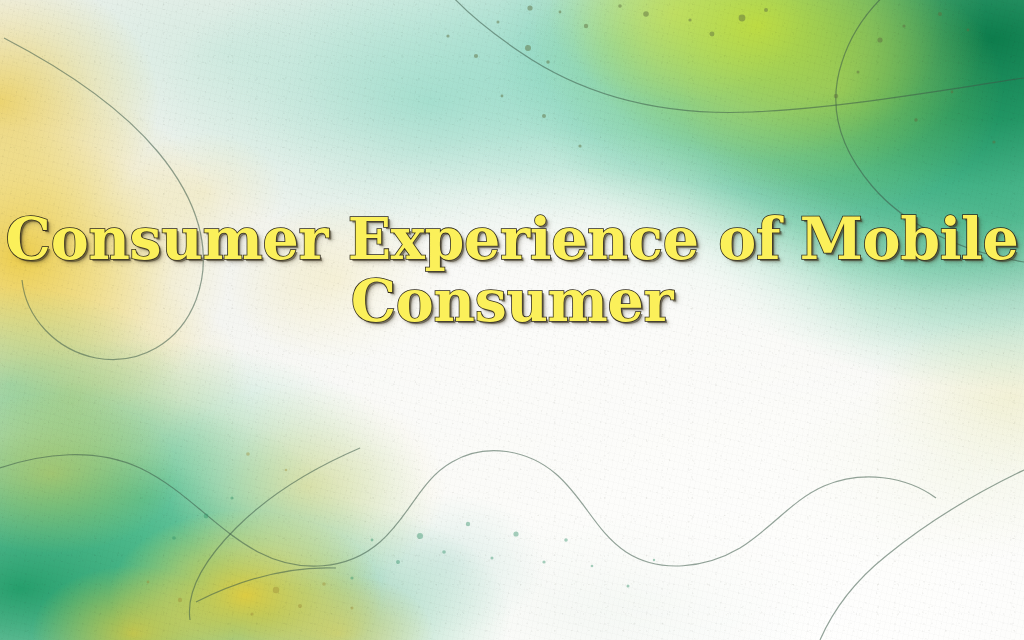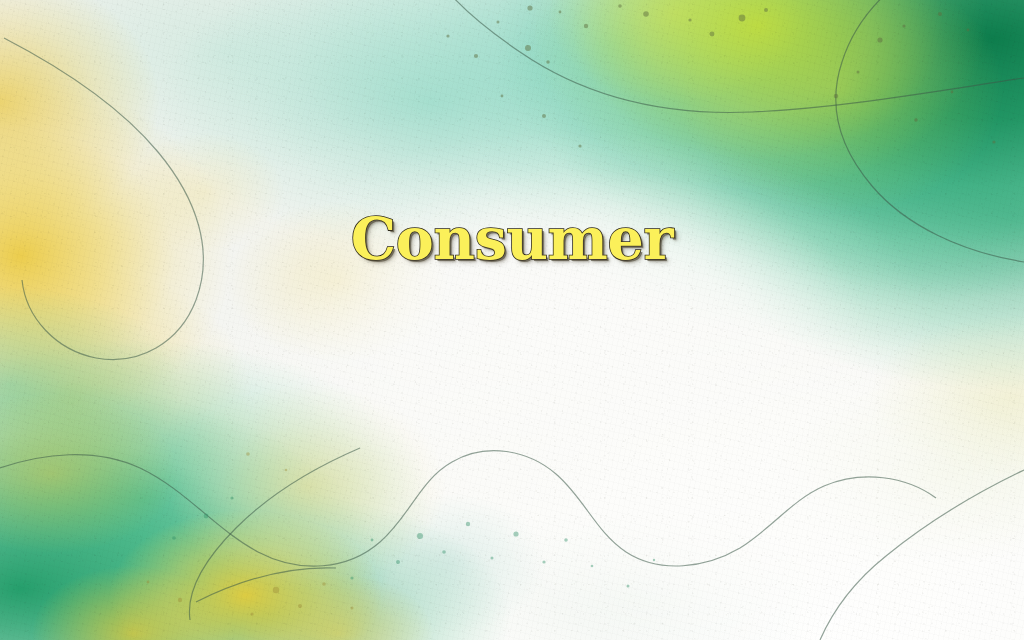--- a/index.html
+++ b/index.html
@@ -260,16 +260,17 @@
       <circle cx="352" cy="608" r="1.5"></circle>
       <circle cx="248" cy="454" r="1.8"></circle>
         <circle cx="286" cy="470" r="1.3"></circle>
     </g>
   </svg>
 
   <div class="grain"></div>
   <div class="fiber"></div>
 
   <div class="title-block">
+    <span class="title-line l1">Consumer Experience of Mobile</span>
     <span class="title-line l3">Consumer</span>
   </div>
 
 </div>
 
 </body></html>

